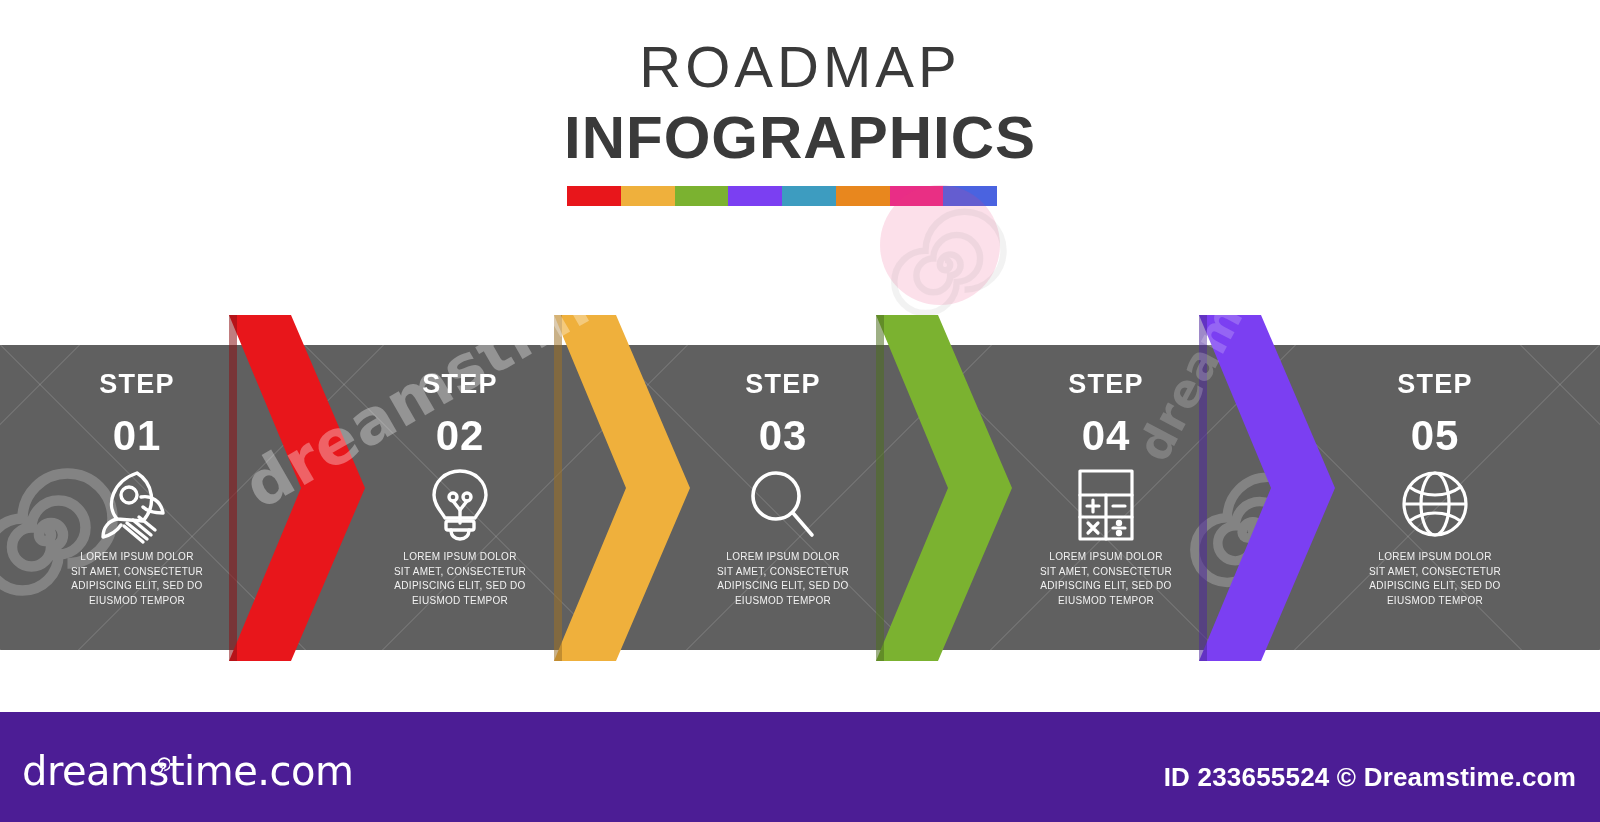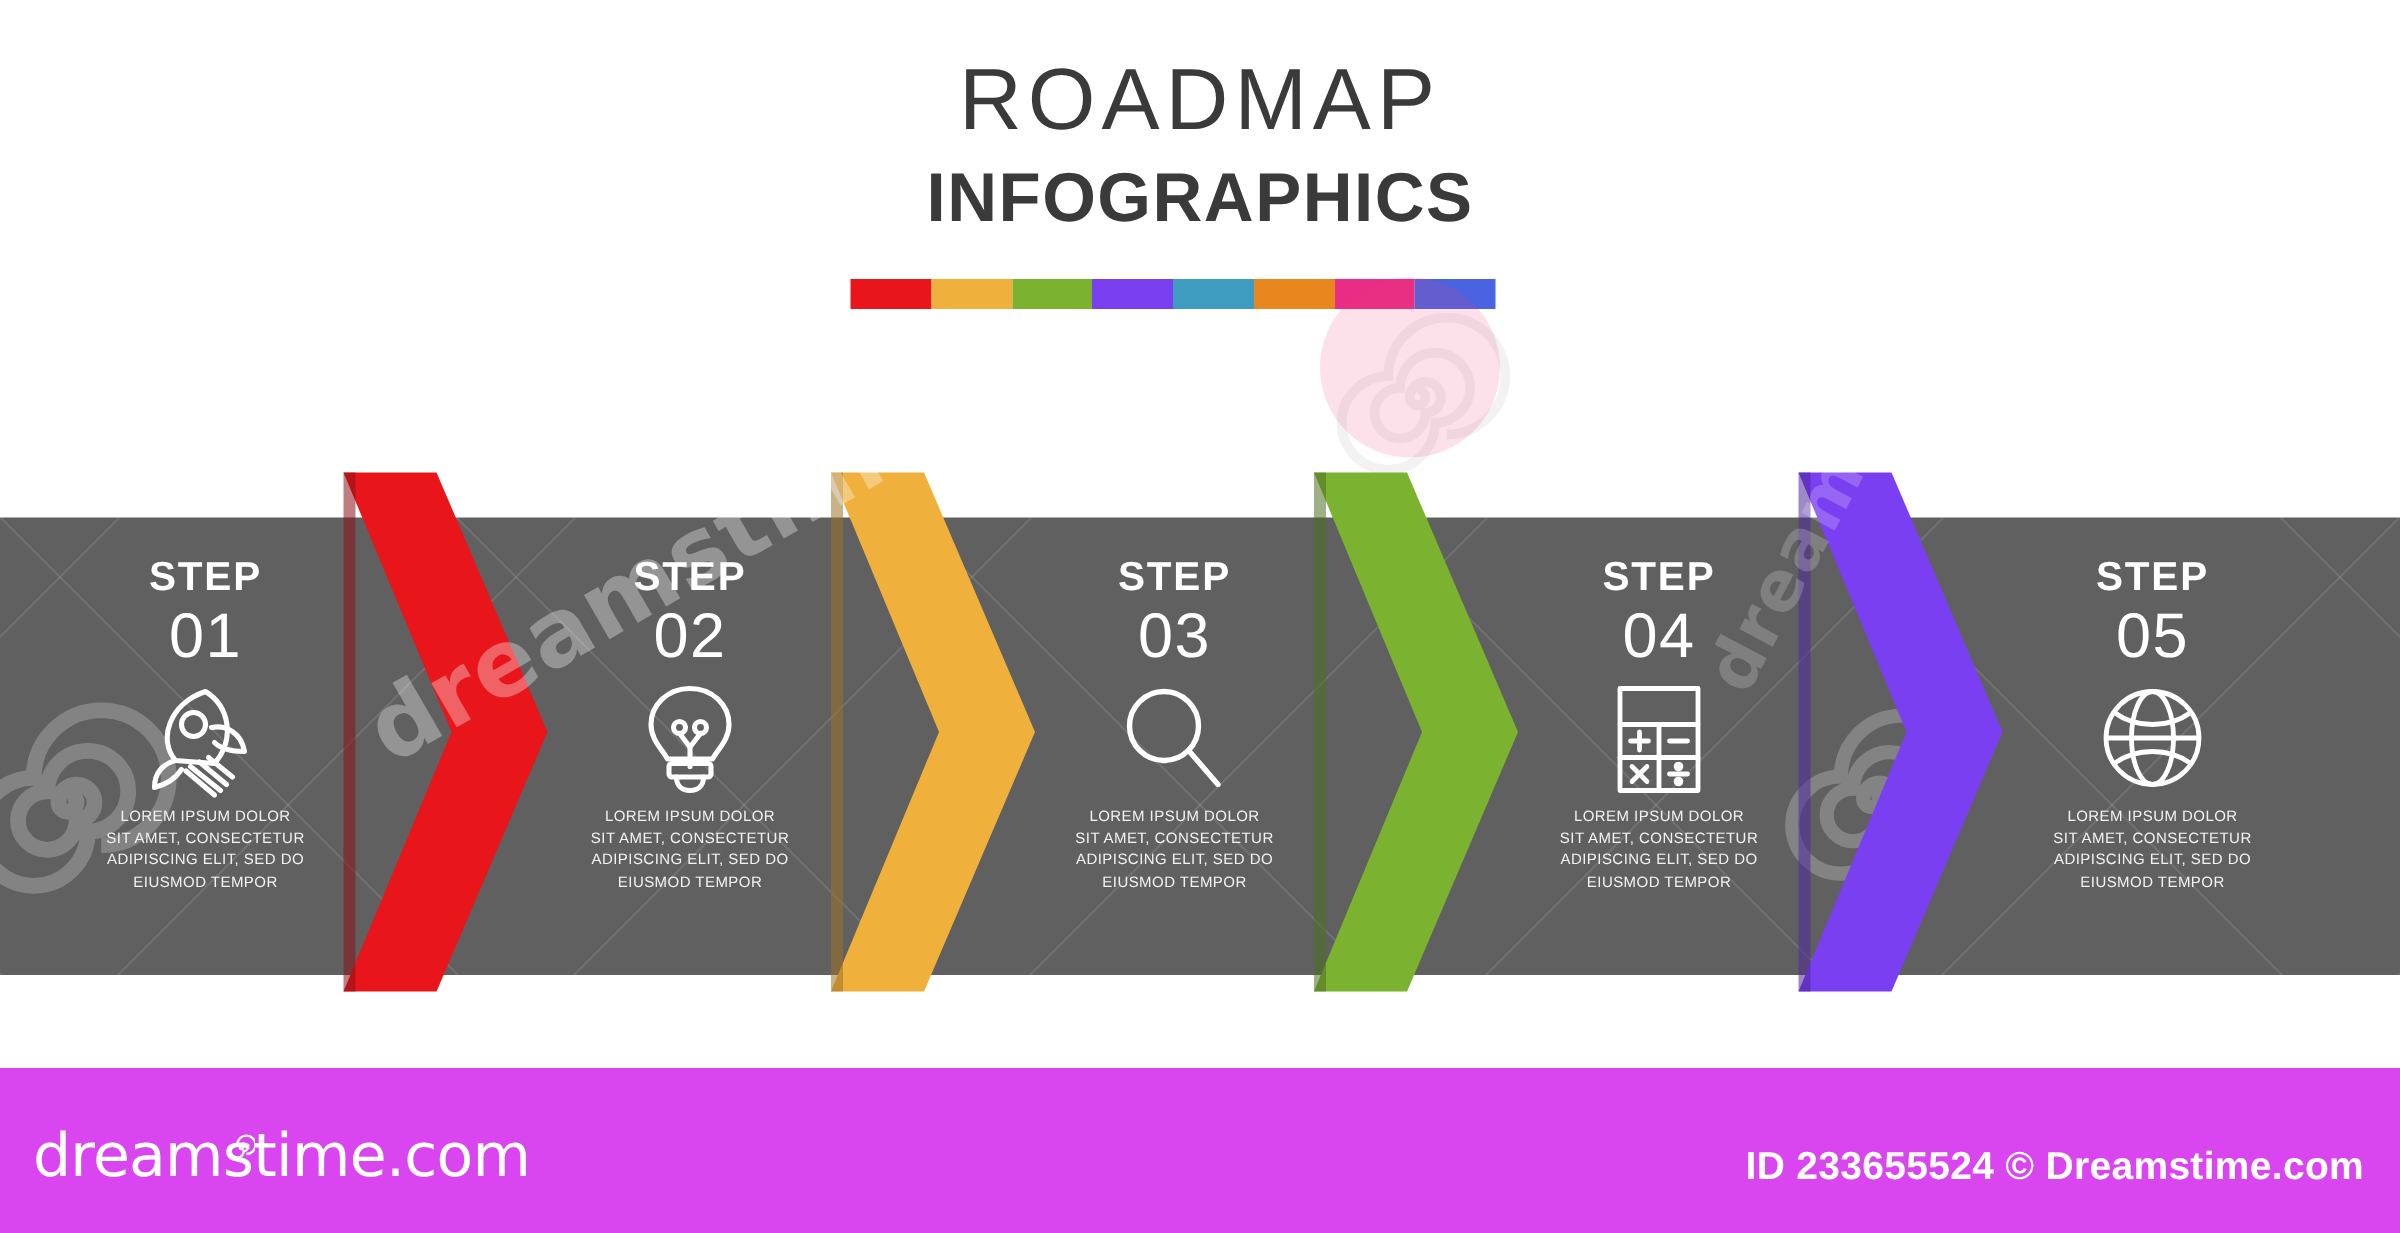--- a/index.html
+++ b/index.html
@@ -27,21 +27,21 @@
     top: 38px; left: 0; width: 1600px;
     font-size: 58px;
     font-weight: 300;
     letter-spacing: 4px;
     color: #3a3a3a;
     line-height: 1;
   }
   #title-infographics {
     position: absolute;
     top: 108px; left: 0; width: 1600px;
-    font-size: 46px;
+    font-size: 60px;
     font-weight: 700;
     letter-spacing: 1px;
     color: #3a3a3a;
     line-height: 1;
   }
   #colorbar {
     position: absolute;
     top: 186px; left: 567px;
     width: 430px; height: 20px;
     display: flex;
@@ -79,24 +79,24 @@
   }
   .step-label {
     font-size: 27px;
     font-weight: 700;
     letter-spacing: 1.2px;
     line-height: 1;
     margin-top: 26px;
   }
   .step-number {
     font-size: 42px;
-    font-weight: 400;
+    font-weight: 700;
     letter-spacing: 1px;
     line-height: 1.05;
-    margin-top: 4px;
+    margin-top: 16px;
   }
   .step-icon {
     height: 78px;
     margin-top: 8px;
     display: flex;
     align-items: center;
     justify-content: center;
   }
   .step-icon svg { display: block; }
   .step-desc {
@@ -156,21 +156,21 @@
     border-radius: 50%;
     background: rgba(236,64,122,0.16);
     pointer-events: none;
   }
 
   
   #footer {
     position: absolute;
     left: 0; top: 712px;
     width: 1600px; height: 110px;
-    background: #d946ef;
+    background: #4c1d95;
   }
   #ds-logo {
     position: absolute;
     left: 22px; top: 36px;
     font-size: 40px;
     color: #ffffff;
     font-family: "DejaVu Sans", sans-serif;
     letter-spacing: -0.5px;
   }
   #ds-logo .spiral-mark {

